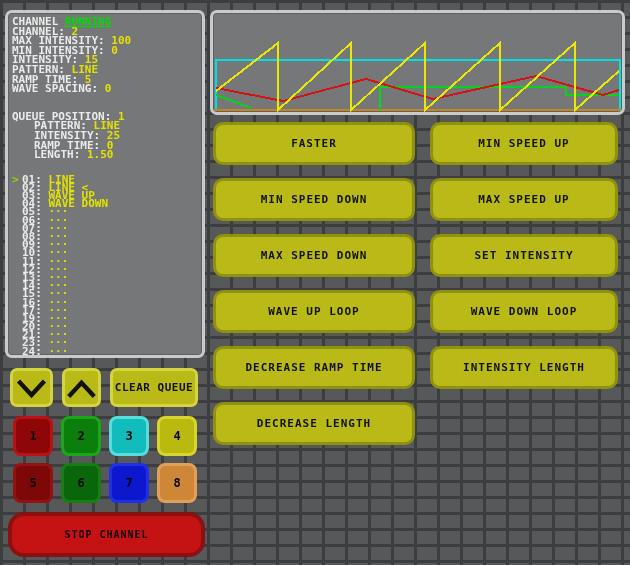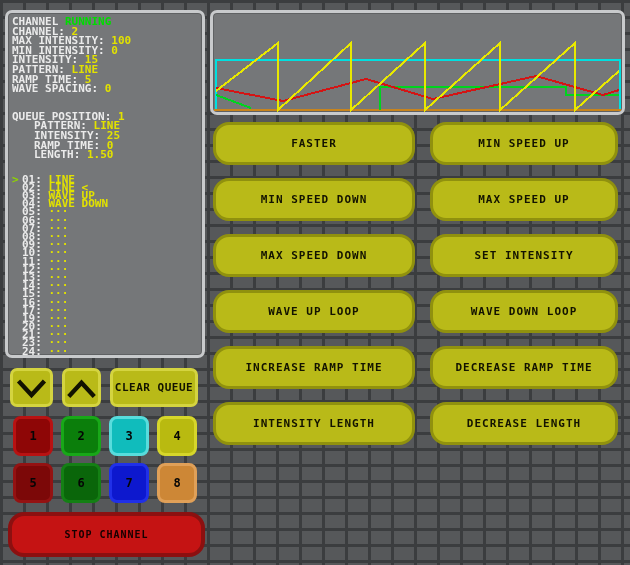--- a/index.html
+++ b/index.html
@@ -18,38 +18,38 @@
     border:3px solid var(--panel_border);
     border-radius:7px;
     box-shadow: inset 0 0 0 1px rgba(0,0,0,.18);
     box-sizing:content-box;
   }
   .status-panel{left:5px;top:10px;width:194px;height:342px;padding:0;}
   .status-inner{padding:4px 0 0 4px;}
   .line{height:9.6px;white-space:pre;font-size:11px;line-height:9.6px;}
   .lbl{color:var(--label);}
   .val{color:var(--value);}
-  .state{color:var(--state_running);}
+  .state{color:var(--state_running);text-decoration:underline;}
   #queue-info{margin-top:18px;}
   #queue-list{margin-top:16px;}
   .qline{height:8.2px;white-space:pre;font-size:11px;line-height:8.2px;}
   .qcur{display:inline-block;width:10px;color:var(--cursor);}
   .qnum{color:var(--label);}
   .qval{color:var(--value);}
   .wave-panel{left:210px;top:10px;width:409px;height:99px;}
   .wave-panel svg{position:absolute;left:0;top:0;shape-rendering:crispEdges;}
   #action-grid{
     position:absolute;left:213px;top:122px;
     display:grid;grid-template-columns:202px 188px;gap:13px 15px;
   }
   .abtn{
     height:43px;box-sizing:border-box;
     background:var(--button_yellow);
     border:3px solid var(--button_yellow_border);
-    border-radius:16px;
+    border-radius:10px;
     color:#131300;font-size:11px;letter-spacing:1px;
     display:flex;align-items:center;justify-content:center;
     cursor:pointer;
   }
   .ybtn{
     position:absolute;box-sizing:border-box;
     background:var(--button_yellow);
     border:3px solid var(--button_yellow_rim);
     border-radius:7px;
     color:#131300;
@@ -139,21 +139,20 @@
 
   <div id="action-grid">
       <div class="abtn">FASTER</div>
       <div class="abtn">MIN SPEED UP</div>
       <div class="abtn">MIN SPEED DOWN</div>
       <div class="abtn">MAX SPEED UP</div>
       <div class="abtn">MAX SPEED DOWN</div>
       <div class="abtn">SET INTENSITY</div>
       <div class="abtn">WAVE UP LOOP</div>
       <div class="abtn">WAVE DOWN LOOP</div>
-      <div class="abtn">INCREASE RAMP TIME</div>
       <div class="abtn">DECREASE RAMP TIME</div>
       <div class="abtn">INTENSITY LENGTH</div>
       <div class="abtn">DECREASE LENGTH</div>
     </div>
 
   <div id="btn-down" class="ybtn">
     <svg width="42" height="32" viewBox="0 0 42 32">
       <polyline points="8,10 21,24 34,10" stroke="#121200" stroke-width="5" fill="none" stroke-linecap="square"></polyline>
     </svg>
   </div>

